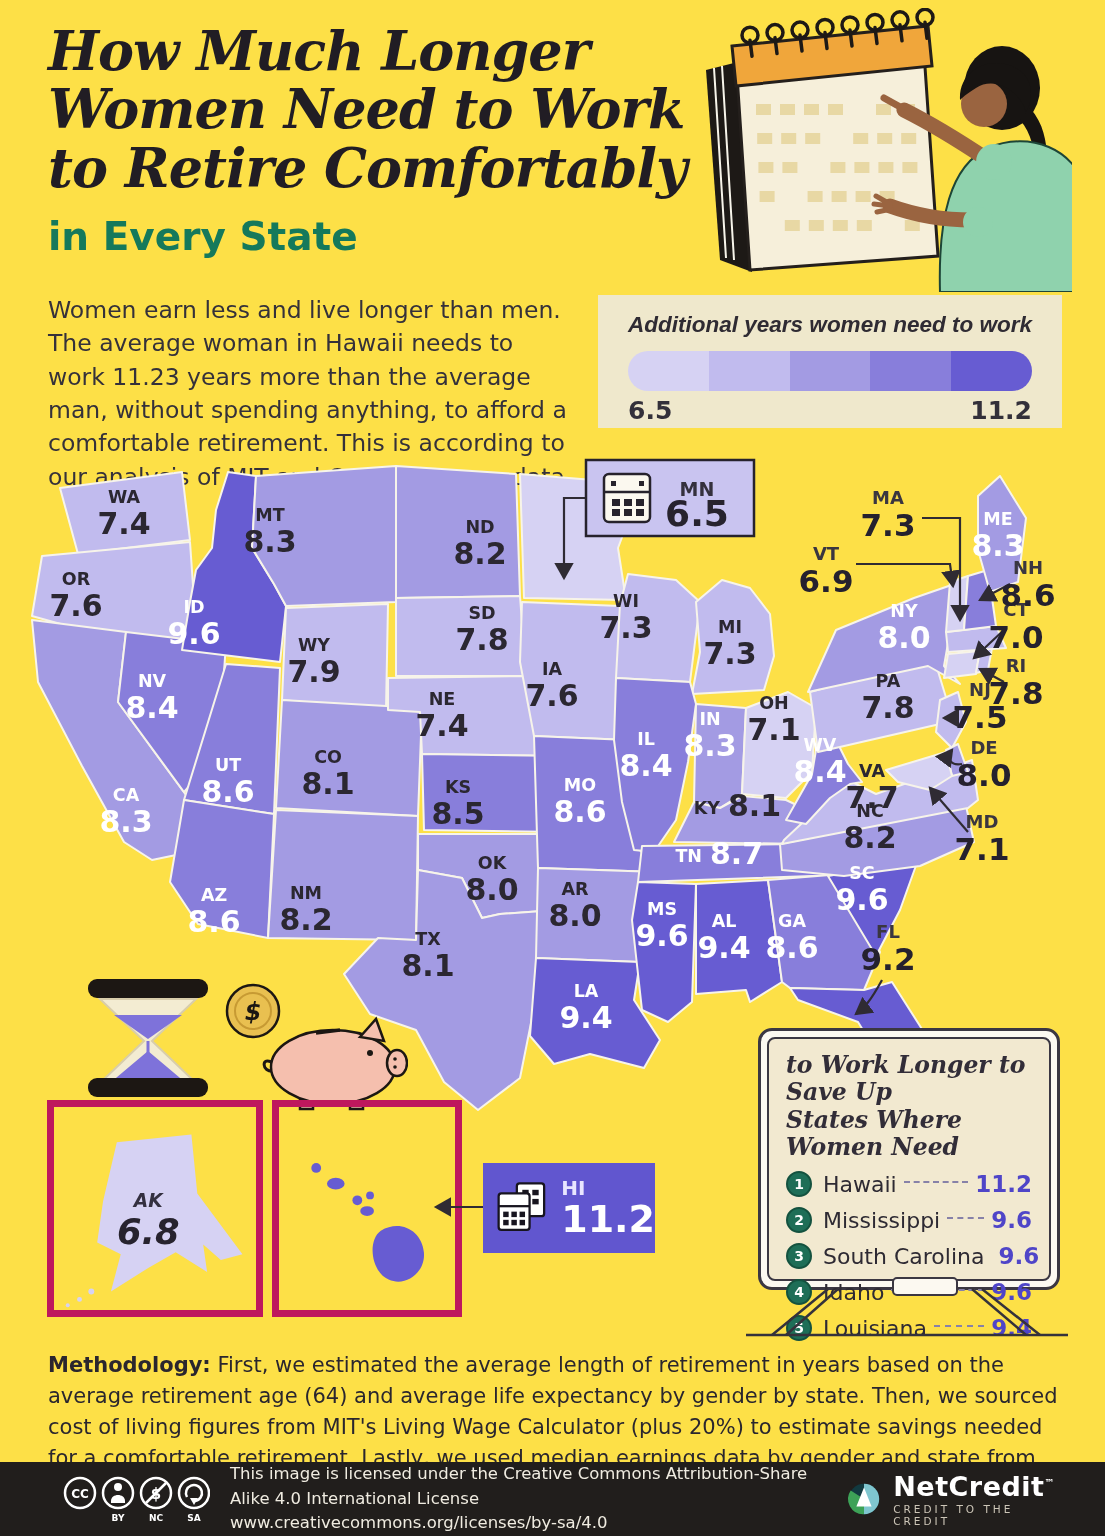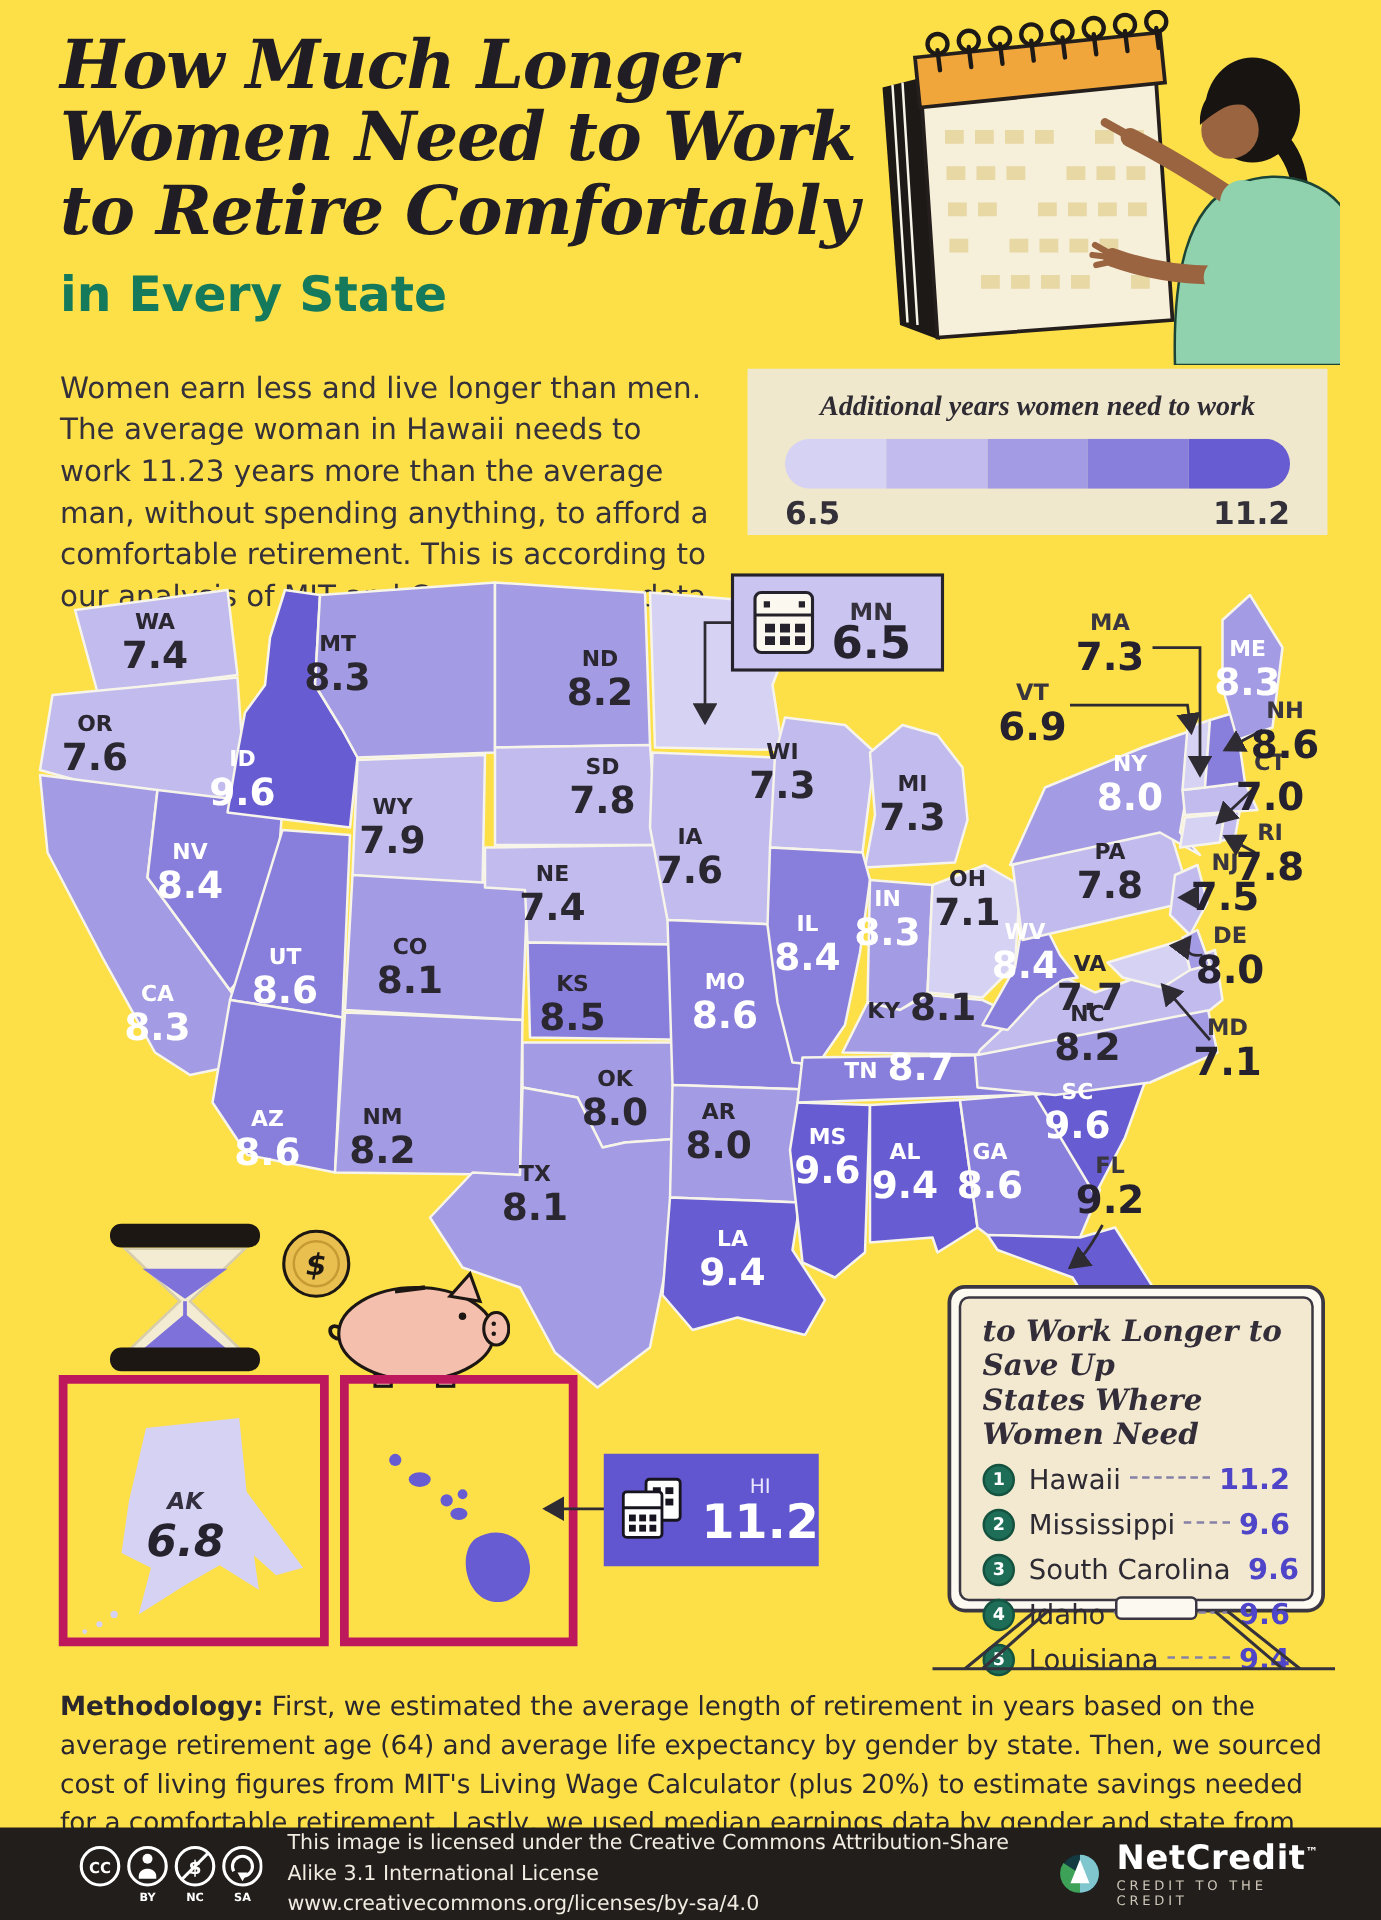--- a/index.html
+++ b/index.html
@@ -4,34 +4,34 @@
 <style>
   html,body{margin:0;padding:0;}
   .page{position:relative;width:1105px;height:1536px;background:#fde047;overflow:hidden;
         font-family:"DejaVu Sans","Liberation Sans",sans-serif;color:#2a262e;}
   .abs{position:absolute;}
   .title{left:48px;top:22px;font-family:"DejaVu Serif","Liberation Serif",serif;
          font-style:italic;font-weight:700;font-size:54px;line-height:1.08;color:#211d24;letter-spacing:-1px;}
   .subtitle{left:48px;top:214px;font-size:39px;font-weight:700;color:#15795b;}
   .intro{left:48px;top:294px;width:528px;font-size:23.5px;line-height:1.42;color:#35313a;margin:0;}
   .legend{left:598px;top:295px;width:464px;height:133px;background:#efe8cc;}
-  .legend-title{margin-top:17px;text-align:center;font-family:Liberation Serif, serif;
+  .legend-title{margin-top:17px;text-align:center;font-family:Liberation Sans, sans-serif;
                 font-style:italic;font-weight:700;font-size:22.5px;color:#2f2b33;}
   .legend-bar{display:flex;margin:13px 30px 0;height:40px;border-radius:20px;overflow:hidden;}
   .legend-bar div{flex:1;}
   .legend-labels{display:flex;justify-content:space-between;margin:5px 30px 0;font-size:25px;font-weight:600;color:#33303a;}
   .map{left:30px;top:452px;}
   .deco{left:48px;top:975px;}
   .inset{border:7px solid #be185d;box-sizing:border-box;background:transparent;font-style:italic;}
   .inset-ak{left:47px;top:1100px;width:216px;height:217px;}
   .inset-hi{left:272px;top:1100px;width:190px;height:217px;}
   .hi-arrow{left:430px;top:1195px;}
   .hi-callout{left:483px;top:1163px;width:172px;height:90px;background:#6156cf;display:flex;align-items:center;}
   .hi-callout .txt{margin-left:8px;}
-  .hi-abbr{font-size:16px;font-weight:400;color:#e9e6ff;text-align:center;}
+  .hi-abbr{font-size:20px;font-weight:700;color:#e9e6ff;}
   .hi-val{font-size:38px;font-weight:700;color:#ffffff;line-height:1.05;}
   .board{left:758px;top:1028px;width:302px;height:262px;background:#fcf9f1;border:3px solid #3b3742;
          border-radius:14px;box-sizing:border-box;padding:6px;}
   .board-inner{width:100%;height:100%;background:#f2e9d0;border:2px solid #3b3742;border-radius:8px;
                box-sizing:border-box;padding:13px 17px;}
   .board-title{font-family:"DejaVu Serif","Liberation Serif",serif;font-style:italic;font-weight:700;
                font-size:23.5px;line-height:1.16;color:#322d38;}
   .board-list{margin-top:9px;}
   .t5row{display:flex;align-items:center;margin-top:8px;height:28px;}
   .rank{width:26px;height:26px;border-radius:50%;background:#1e6e57;border:2px solid #14523f;color:#fff;
@@ -562,21 +562,21 @@
       <text x="98" y="25" text-anchor="middle" font-size="15" font-weight="700" fill="#fff">$</text>
       <path d="M88,29 L108,9" stroke="#fff" stroke-width="2.5"></path>
       <circle cx="136" cy="19" r="15" stroke="#fff" stroke-width="2.5" fill="none"></circle>
       <path d="M129,23 A8,8 0 1 1 137,27" stroke="#fff" stroke-width="2.5" fill="none"></path>
       <polygon points="132,24 140,24 136,31" fill="#fff"></polygon>
       <text x="60" y="47" text-anchor="middle" font-size="9" font-weight="700" fill="#fff">BY</text>
       <text x="98" y="47" text-anchor="middle" font-size="9" font-weight="700" fill="#fff">NC</text>
       <text x="136" y="47" text-anchor="middle" font-size="9" font-weight="700" fill="#fff">SA</text>
     </svg>
     <div class="lic">
-      <div>This image is licensed under the Creative Commons Attribution-Share Alike 3.1 International License</div>
+      <div>This image is licensed under the Creative Commons Attribution-Share Alike 4.0 International License</div>
       <div>www.creativecommons.org/licenses/by-sa/4.0</div>
     </div>
     <div class="brand">
       <svg width="42" height="42" viewBox="0 0 40 40">
         <circle cx="20" cy="20" r="16" fill="#123a40"></circle>
         <path d="M20,4 A16,16 0 0 1 20,36 Z" fill="#7fc6cf"></path>
         <path d="M20,36 A16,16 0 0 1 6,11 L20,20 Z" fill="#3da257"></path>
         <polygon points="12,28 20,8 28,28" fill="#ffffff"></polygon>
       </svg>
       <div class="brand-txt">

